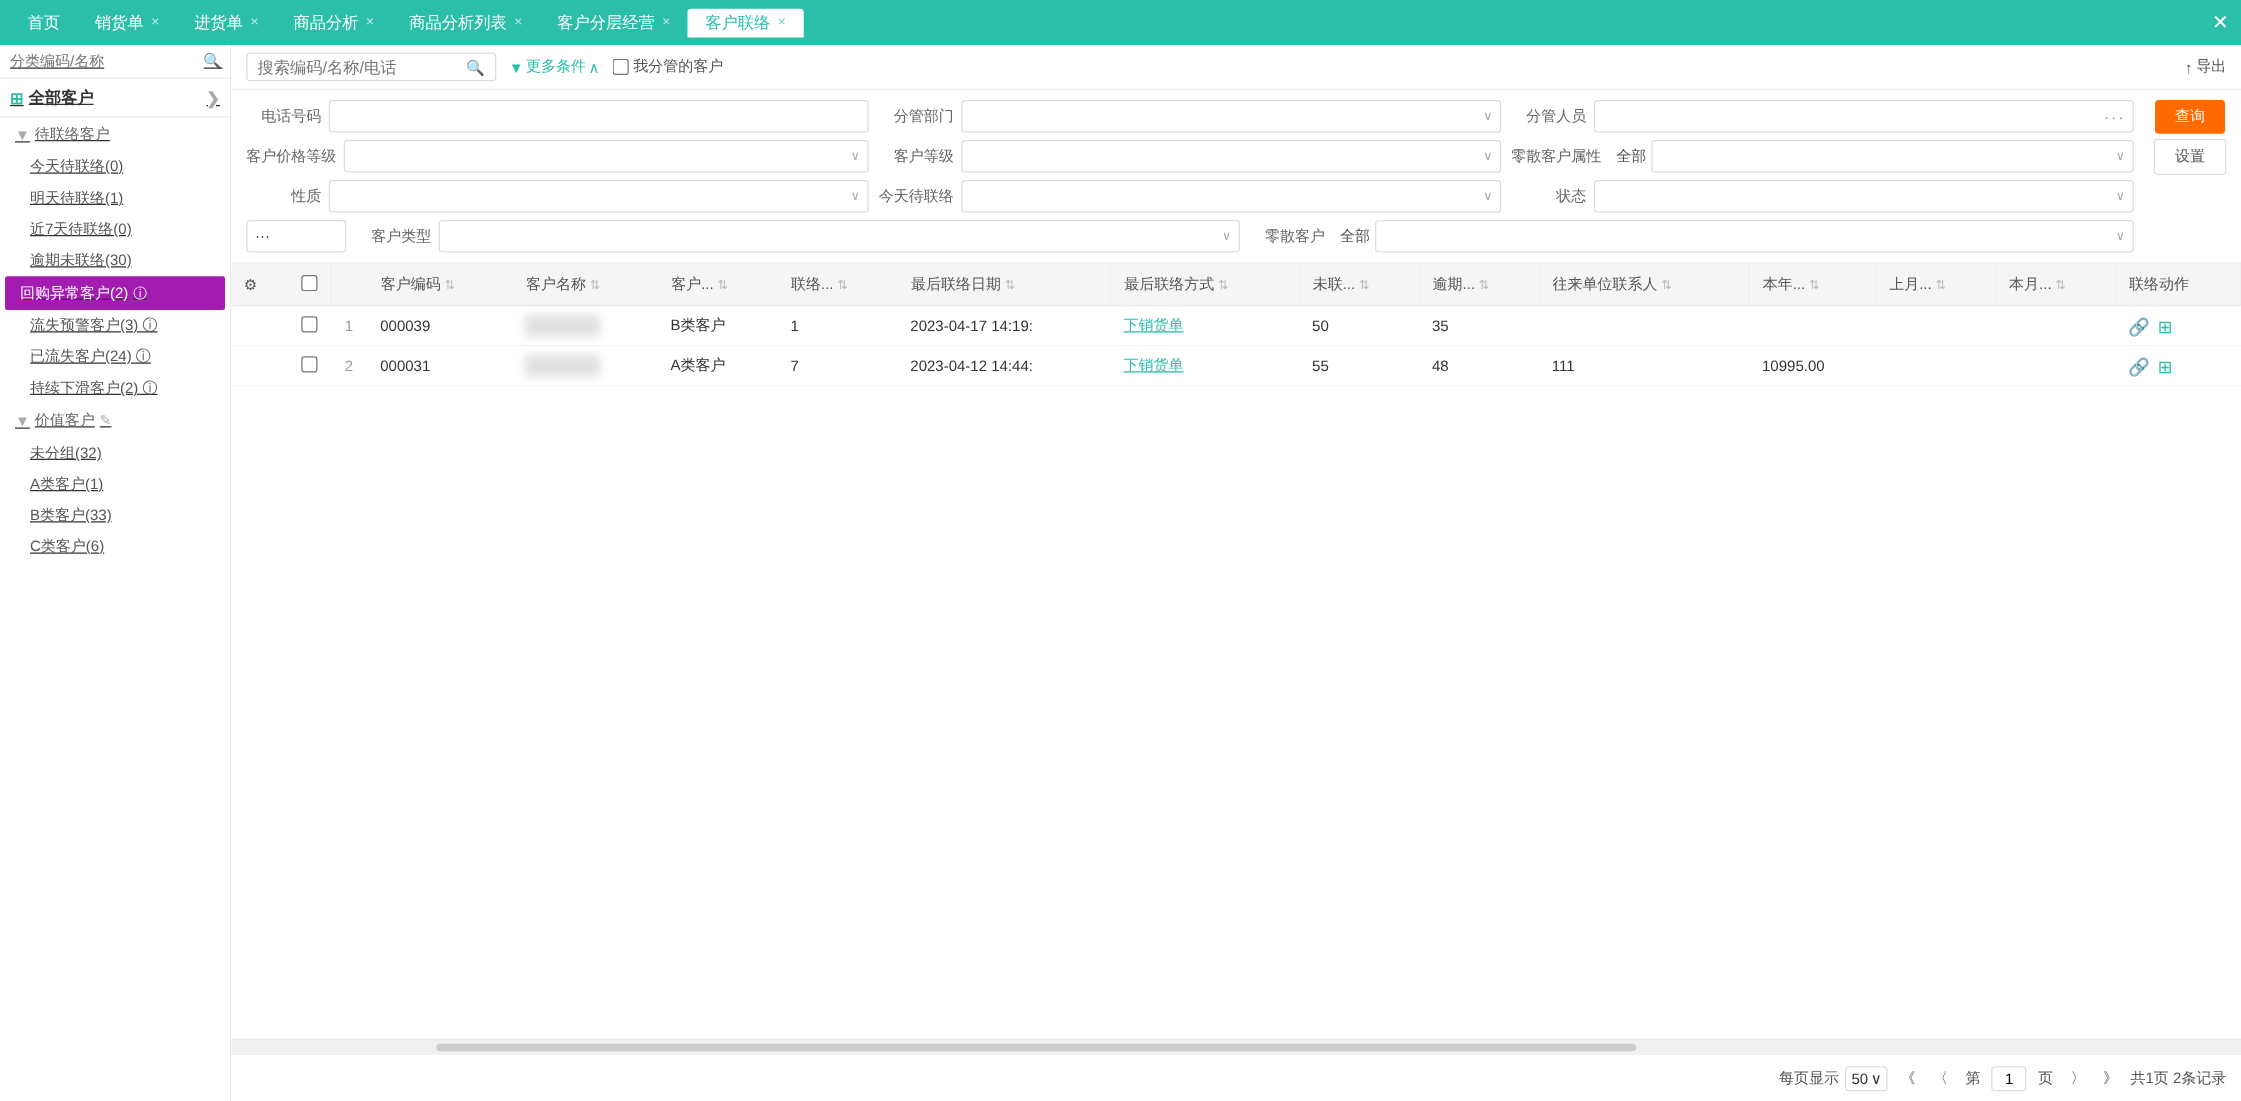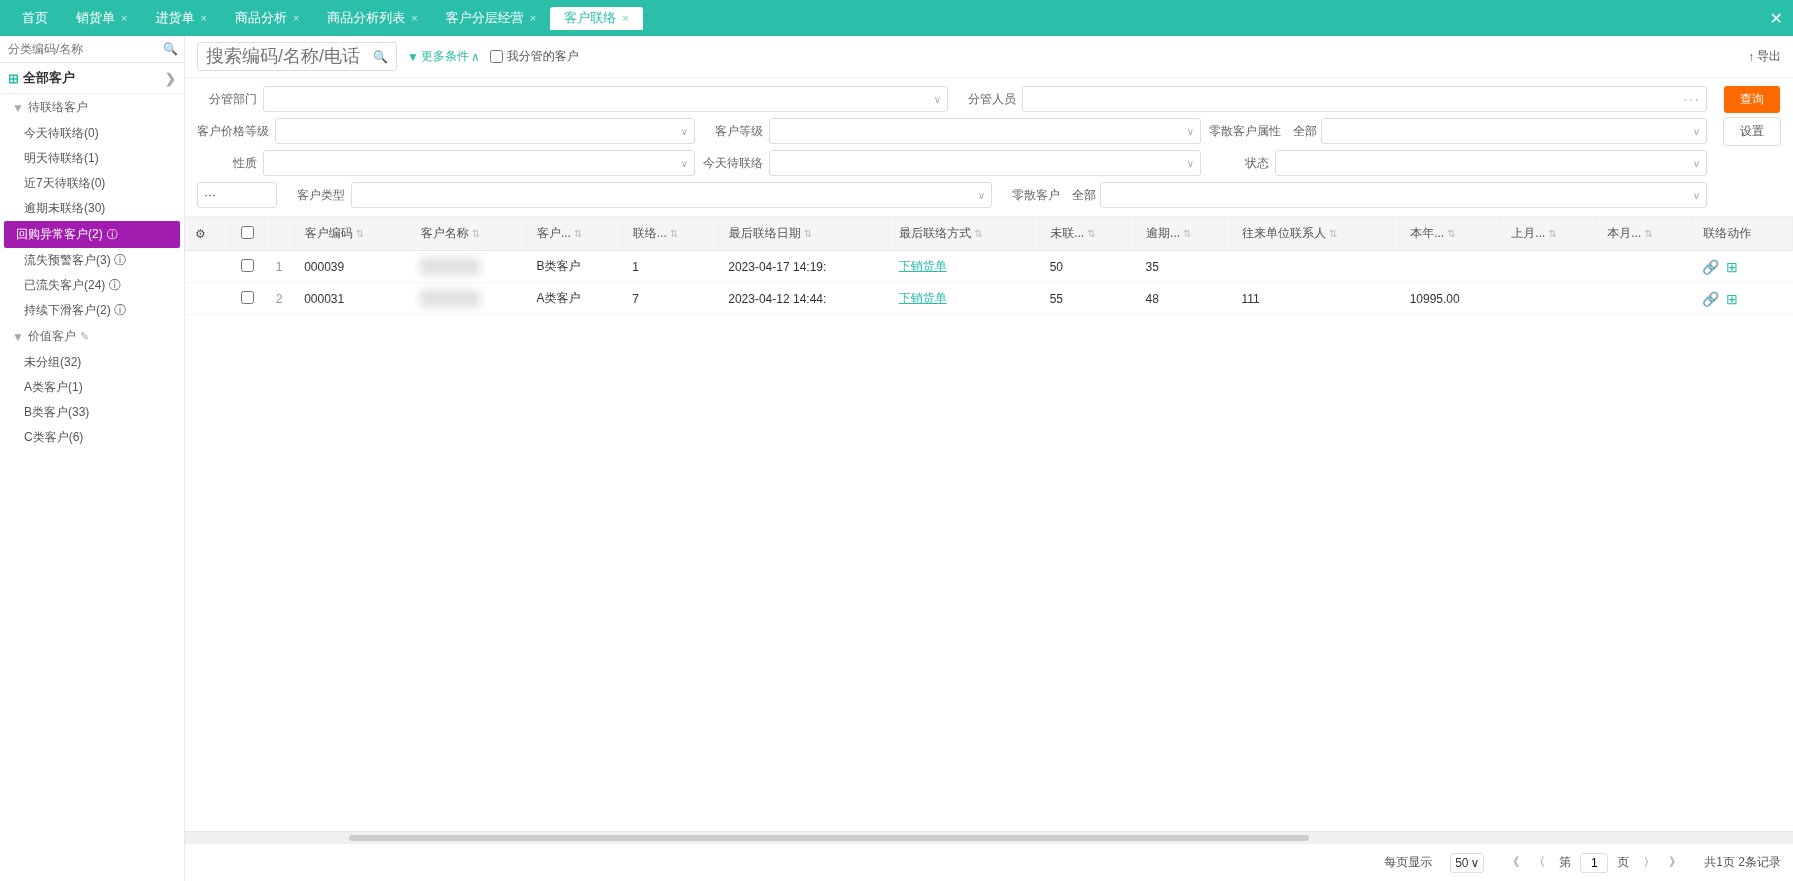--- a/index.html
+++ b/index.html
@@ -19,21 +19,21 @@
     .top-nav .nav-item.active { background: #fff; color: #2bbfaa; border-radius: 3px 3px 0 0; }
     .top-nav .nav-item .close-x { margin-left: 6px; font-size: 11px; opacity: 0.7; }
     .top-nav-close { position: absolute; right: 10px; top: 50%; transform: translateY(-50%); color: #fff; cursor: pointer; font-size: 16px; }
 
     
     .main-layout { display: flex; height: calc(100vh - 36px); }
 
     
     .sidebar {
       width: 185px; background: #fff; border-right: 1px solid #e8e8e8;
-      display: flex; flex-direction: column; overflow-y: auto; flex-shrink: 0;
+      display: flex; flex-direction: column; overflow-y: auto; flex-shrink: 0; text-decoration: underline;
     }
     .sidebar-search {
       display: flex; align-items: center; padding: 6px 8px; border-bottom: 1px solid #e8e8e8;
     }
     .sidebar-search input {
       flex: 1; border: none; outline: none; font-size: 12px; background: transparent;
     }
     .sidebar-search .search-icon { color: #aaa; cursor: pointer; }
 
     .sidebar-section-title {
@@ -70,21 +70,21 @@
 
     
     .filter-top {
       display: flex; align-items: center; padding: 6px 12px;
       border-bottom: 1px solid #f0f0f0; background: #fff; gap: 10px;
     }
     .filter-search-box {
       display: flex; align-items: center; border: 1px solid #ddd; border-radius: 3px;
       padding: 3px 8px; width: 200px;
     }
-    .filter-search-box input { border: none; outline: none; font-size: 18px; flex: 1; }
+    .filter-search-box input { border: none; outline: none; font-size: 13px; flex: 1; }
     .filter-search-box .search-icon { color: #aaa; }
     .more-conditions {
       display: flex; align-items: center; color: #2bbfaa; cursor: pointer; font-size: 12px; gap: 2px;
     }
     .my-customers {
       display: flex; align-items: center; gap: 4px; font-size: 12px; color: #555; cursor: pointer;
     }
     .export-btn {
       margin-left: auto; display: flex; align-items: center; gap: 3px;
       color: #555; cursor: pointer; font-size: 12px;
@@ -140,21 +140,21 @@
     .checkbox-cell { width: 30px; text-align: center; }
     .num-cell { width: 30px; text-align: center; color: #999; }
 
     
     .row-actions { display: flex; gap: 6px; align-items: center; }
     .row-actions span { color: #2bbfaa; cursor: pointer; font-size: 14px; }
 
     
     .pagination-bar {
       display: flex; align-items: center; justify-content: flex-end;
-      padding: 8px 12px; border-top: 1px solid #f0f0f0; background: #fff; gap: 18px;
+      padding: 8px 12px; border-top: 1px solid #f0f0f0; background: #fff; gap: 5px;
     }
     .pagination-bar .page-label { color: #555; font-size: 12px; }
     .pagination-bar .page-size-select {
       border: 1px solid #ddd; border-radius: 3px; padding: 2px 4px; font-size: 12px;
       display: flex; align-items: center; gap: 2px; cursor: pointer;
     }
     .pagination-bar .page-nav { display: flex; align-items: center; gap: 4px; }
     .pagination-bar .page-nav span { cursor: pointer; color: #555; padding: 2px 5px; }
     .pagination-bar .page-input {
       border: 1px solid #ddd; border-radius: 3px; width: 28px; text-align: center;
@@ -273,20 +273,26 @@
         <span>↑</span>
         <span>导出</span>
       </div>
     </div>
 
     <div class="filter-rows">
       <div style="display:flex;gap:8px;align-items:flex-start;">
         <div style="flex:1;">
 
           <div class="filter-row">
+            <div class="filter-cell">
+              <span class="filter-label">电话号码</span>
+              <div class="filter-input-box">
+                <span></span>
+              </div>
+            </div>
             <div class="filter-cell">
               <span class="filter-label">分管部门</span>
               <div class="filter-input-box">
                 <span class="down-arrow">∨</span>
               </div>
             </div>
             <div class="filter-cell">
               <span class="filter-label">分管人员</span>
               <div class="filter-input-box">
                 <span class="dots">···</span>

